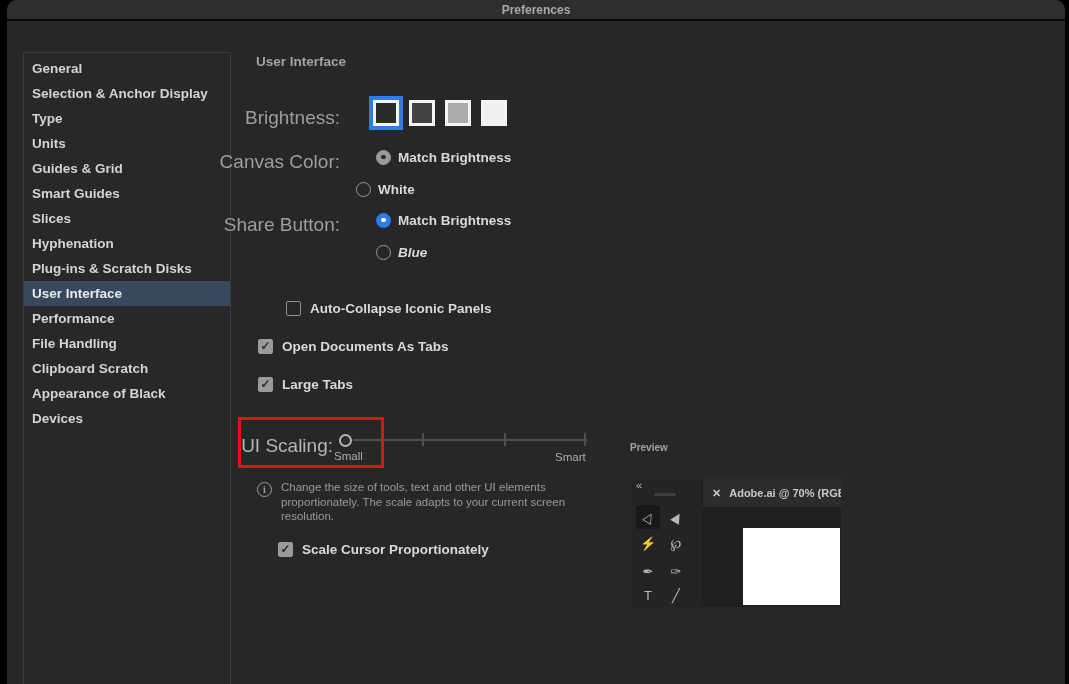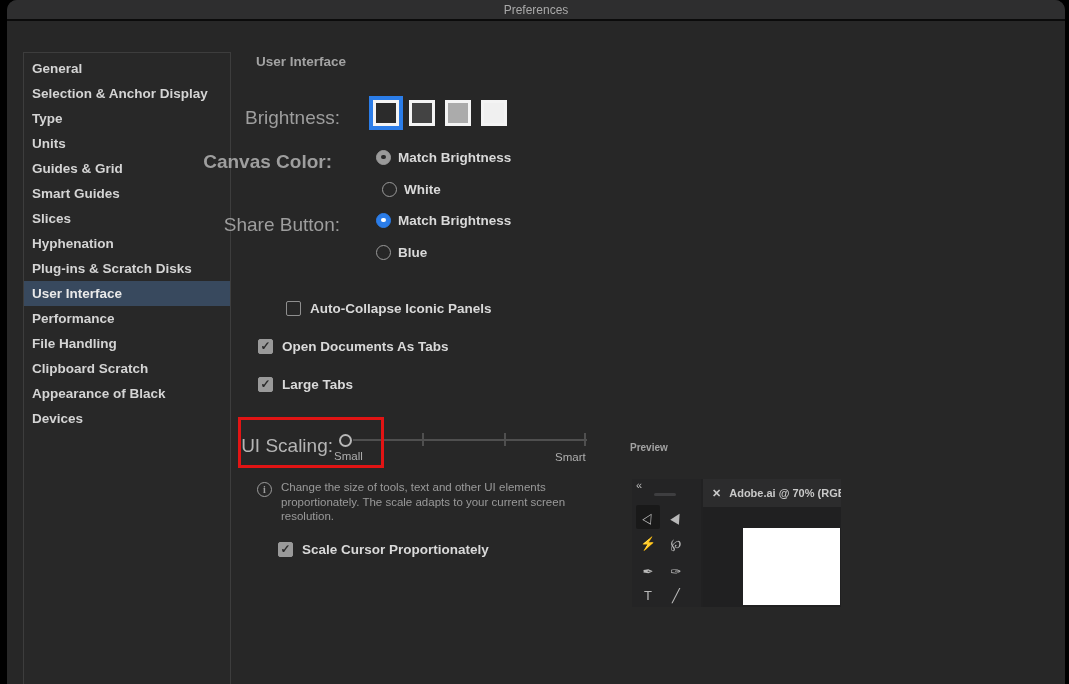--- a/index.html
+++ b/index.html
@@ -3,21 +3,21 @@
 <meta charset="utf-8">
 <style>
   * { margin:0; padding:0; box-sizing:border-box; }
   html,body { width:1069px; height:684px; background:#000; overflow:hidden;
               font-family:"Liberation Sans", sans-serif; }
   .window { position:absolute; left:7px; top:0; width:1058px; height:684px;
             background:#272727; border-radius:10px 10px 0 0; overflow:hidden; }
   .titlebar { position:absolute; left:0; top:0; width:100%; height:21px;
               background:#2e2e2f; border-bottom:2px solid #0b0b0b;
               display:flex; align-items:center; justify-content:center; }
-  .titlebar .title { font-size:12px; font-weight:normal; color:#a9a9a9; }
+  .titlebar .title { font-size:12px; font-weight:bold; color:#a9a9a9; }
 
   
   .sidebar { position:absolute; left:16px; top:52px; width:208px; bottom:-2px;
              border:1px solid #3d3d3d; border-bottom:none; background:#282828;
              padding-top:3px; }
   .side-item { height:25px; line-height:25px; padding-left:8px;
                font-size:13.5px; font-weight:600; color:#d4d4d4;
                white-space:nowrap; cursor:default; }
   .side-item.selected { background:#38495e; color:#e9e9e9; }
 
@@ -125,36 +125,36 @@
   <div class="heading">User Interface</div>
 
   <div class="content-label" style="left:190px; top:107px;">Brightness:</div>
   <div class="swatch-row">
     <div class="swatch selected" style="background: rgb(43, 43, 43);"></div>
     <div class="swatch" style="background: rgb(67, 67, 67);"></div>
     <div class="swatch" style="background: rgb(171, 171, 171);"></div>
     <div class="swatch" style="background: rgb(240, 240, 240);"></div>
   </div>
 
-  <div class="content-label" style="left:182px; top:151px;font-weight:bold;">Canvas Color:</div>
+  <div class="content-label" style="left:190px; top:151px;">Canvas Color:</div>
   <div class="radio-row" style="left:369px; top:149px;">
     <span class="radio sel-gray"></span>
     <span class="opt-label">Match Brightness</span>
   </div>
-  <div class="radio-row" style="left:375px; top:181px;">
+  <div class="radio-row" style="left:349px; top:181px;">
     <span class="radio"></span>
     <span class="opt-label">White</span>
   </div>
 
   <div class="content-label" style="left:190px; top:214px;">Share Button:</div>
   <div class="radio-row" style="left:369px; top:212px;">
     <span class="radio sel-blue"></span>
     <span class="opt-label">Match Brightness</span>
   </div>
-  <div class="radio-row" style="left:369px; top:244px;">
+  <div class="radio-row" style="left:369px; top:244px;font-style:italic;">
     <span class="radio"></span>
     <span class="opt-label">Blue</span>
   </div>
 
   <div class="check-row" style="left:251px; top:300px;padding-left:28px;">
     <span class="checkbox"></span>
     <span class="opt-label">Auto-Collapse Iconic Panels</span>
   </div>
   <div class="check-row" style="left:251px; top:338px;">
     <span class="checkbox checked"></span>

